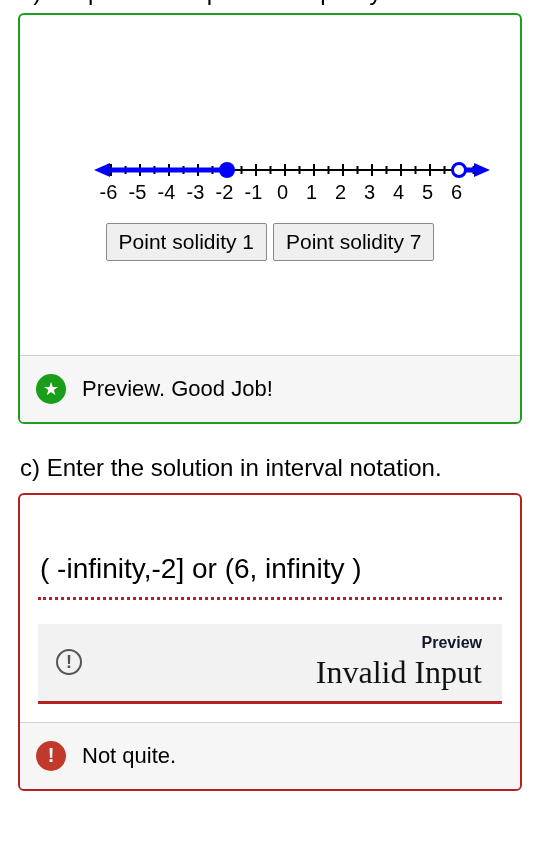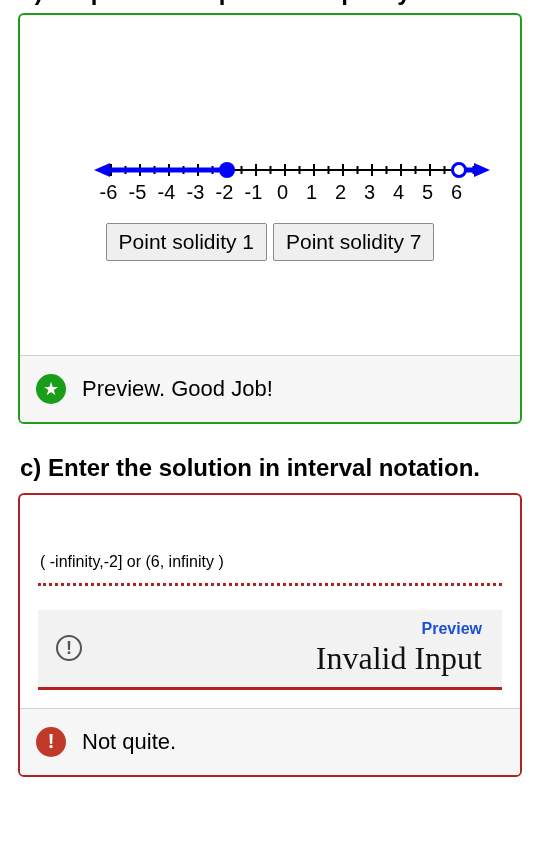--- a/index.html
+++ b/index.html
@@ -6,21 +6,21 @@
   body {
     margin: 0;
     padding: 0;
     width: 540px;
     font-family: Arial, Helvetica, sans-serif;
     background: #fff;
     color: #000;
   }
   .part-title {
     font-size: 24px;
-    font-weight: bold;
+    font-weight: normal;
     padding: 0 20px;
     margin: 0;
     line-height: 1.2;
   }
   .part-b-title {
     margin-bottom: 4px;
     margin-top: -22px;
     overflow: hidden;
     white-space: nowrap;
   }
@@ -101,21 +101,21 @@
   .icon-red { background: #c0392b; font-size: 20px; font-weight: bold; }
   .part-c-title { margin-top: 24px; margin-bottom: 10px; }
   .input-block {
     padding: 50px 18px 18px 18px;
   }
   .answer-input {
     width: 100%;
     border: none;
     border-bottom: 3px dotted #b22222;
     background: transparent;
-    font-size: 16px;
+    font-size: 28px;
     padding: 8px 2px 12px 2px;
     color: #000;
     outline: none;
     font-family: inherit;
   }
   .preview-box {
     margin-top: 24px;
     background: #f2f2f2;
     border-bottom: 3px solid #b22222;
     padding: 10px 20px 10px 18px;
@@ -133,21 +133,21 @@
     justify-content: center;
     color: #555;
     font-weight: bold;
     font-size: 18px;
     flex-shrink: 0;
   }
   .preview-right { text-align: right; }
   .preview-label {
     font-size: 16px;
     font-weight: bold;
-    color: #1d4ed8;
+    color: #0f172a;
   }
   .preview-msg {
     font-family: "Times New Roman", Times, serif;
     font-size: 32px;
     color: #111;
     margin-top: 2px;
   }
 </style>
 </head>
 <body>

